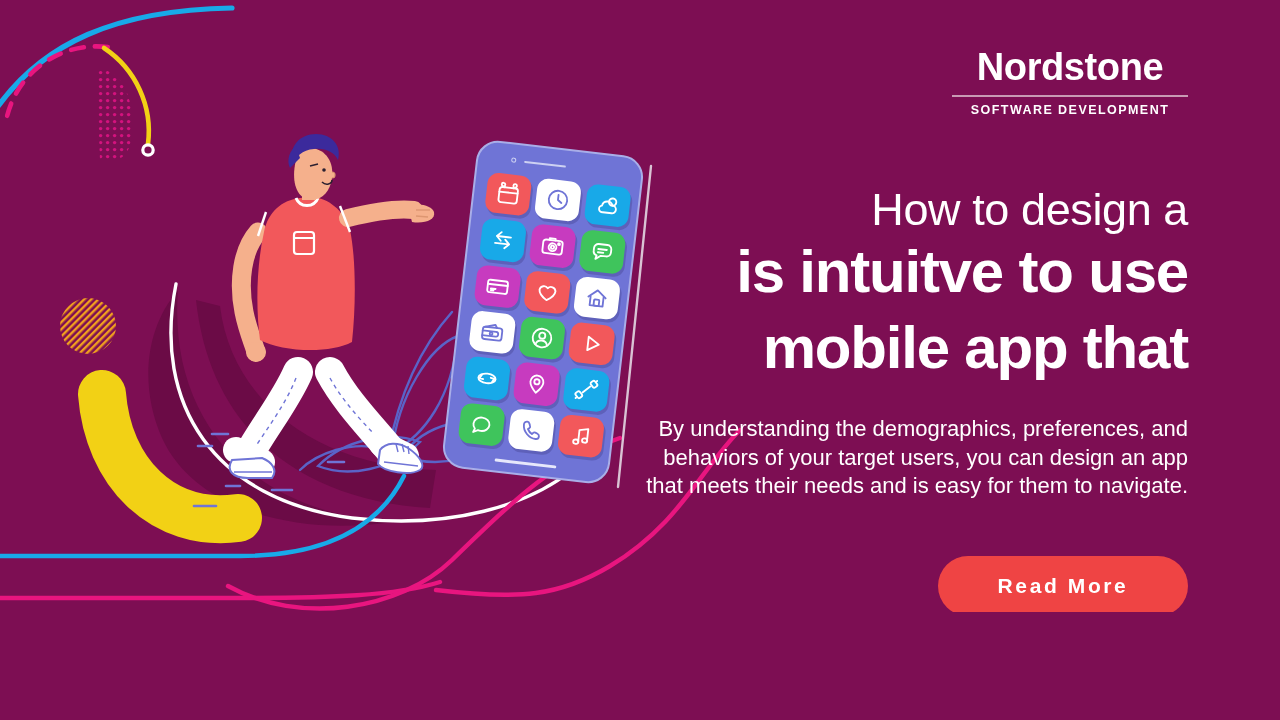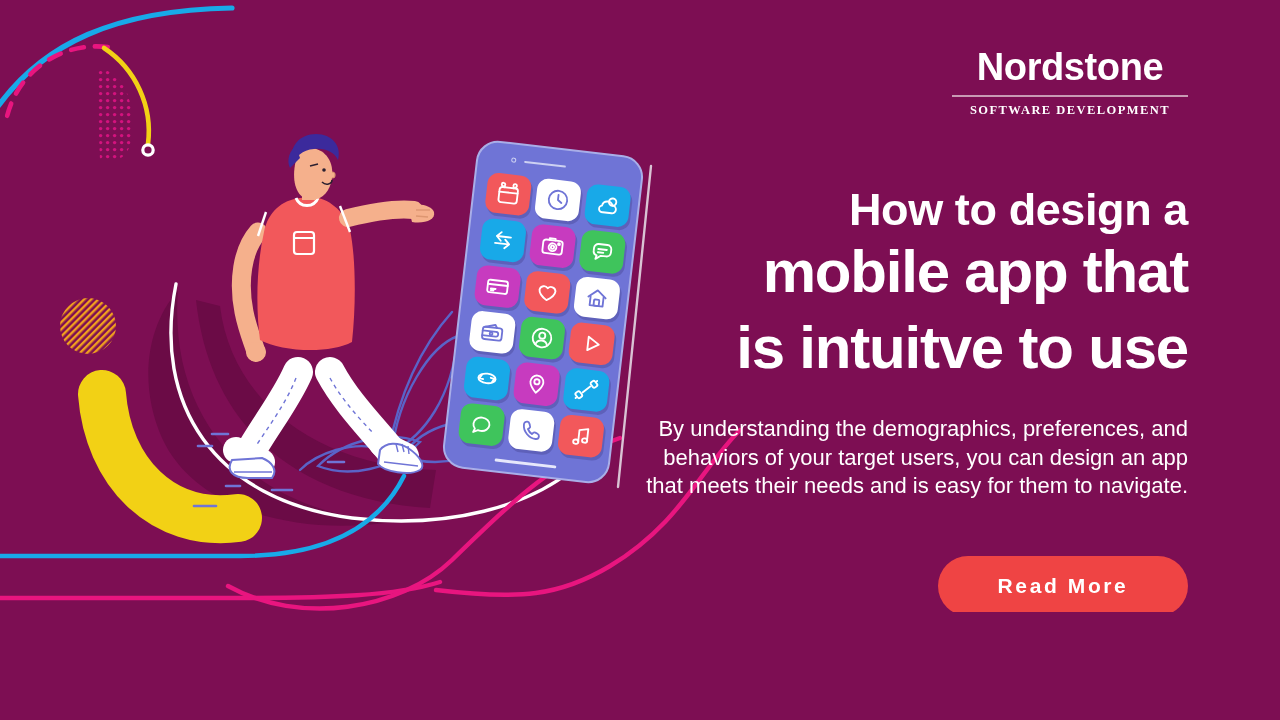--- a/index.html
+++ b/index.html
@@ -28,30 +28,30 @@
   #logo .brand {
     font-size:38px; font-weight:bold; color:#ffffff;
     letter-spacing:-0.4px; line-height:1.05;
     white-space:nowrap;
   }
   #logo .rule {
     height:2px; background:#c89ab4; margin:7px 2px 6px 2px;
   }
   #logo .tag {
     font-size:12.5px; font-weight:bold; color:#ffffff;
-    letter-spacing:1.45px; white-space:nowrap;font-family:Liberation Serif, serif;
+    letter-spacing:1.45px; white-space:nowrap;
   }
 
   
   #copy {
     position:absolute; right:92px; top:186px;
     width:560px; text-align:right;
   }
   #copy .h-thin {
-    font-size:45px; font-weight:bold; color:#fff;
+    font-size:45px; font-weight:normal; color:#fff;
     line-height:1.06; letter-spacing:-0.4px;
   }
   #copy .h-bold {
     font-size:60px; font-weight:bold; color:#fff;
     line-height:1.28; letter-spacing:-1.2px;
     white-space:nowrap;
   }
   #copy .body {
     margin-top:28px;
     font-size:22px; color:#ffffff; line-height:1.3;
@@ -429,20 +429,20 @@
   </svg>
 
   <div id="logo">
     <div class="brand">Nordstone</div>
     <div class="rule"></div>
     <div class="tag">SOFTWARE DEVELOPMENT</div>
   </div>
 
   <div id="copy">
     <div class="h-thin">How to design a</div>
+    <div class="h-bold">is intuitve to use</div>
     <div class="h-bold">mobile app that</div>
-    <div class="h-bold">is intuitve to use</div>
     <div class="body">By understanding the demographics, preferences, and behaviors of your target users, you can design an app that meets their needs and is easy for them to navigate.</div>
   </div>
 
   <button id="cta">Read More</button>
 
 </div>
 
 </body></html>

